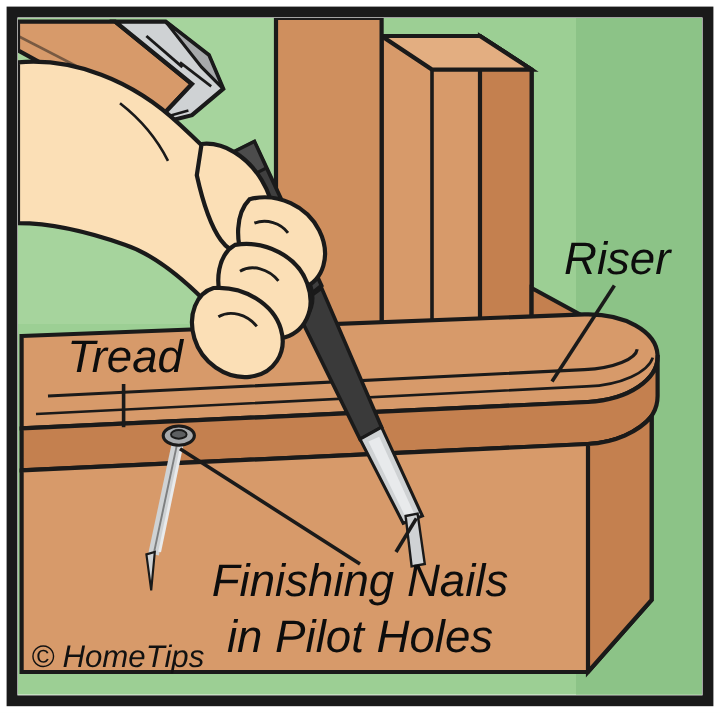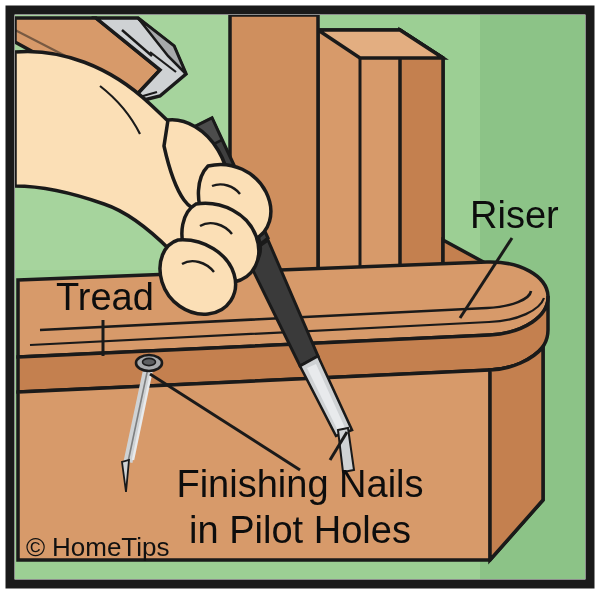--- a/index.html
+++ b/index.html
@@ -10,20 +10,21 @@
   body {
     width: 600px;
     height: 594px;
     font-family: "Liberation Sans", sans-serif;
     overflow: hidden;
   }
   #illustration {
     position: relative;
     width: 516px;
     height: 594px;
+    font-style: italic;
   }
   #illustration svg {
     display: block;
   }
   .lbl {
     font-family: "Liberation Sans", sans-serif;
     font-weight: 400;
     fill: #0d0d0d;
   }
   .lbl-big { font-size: 38px; }

